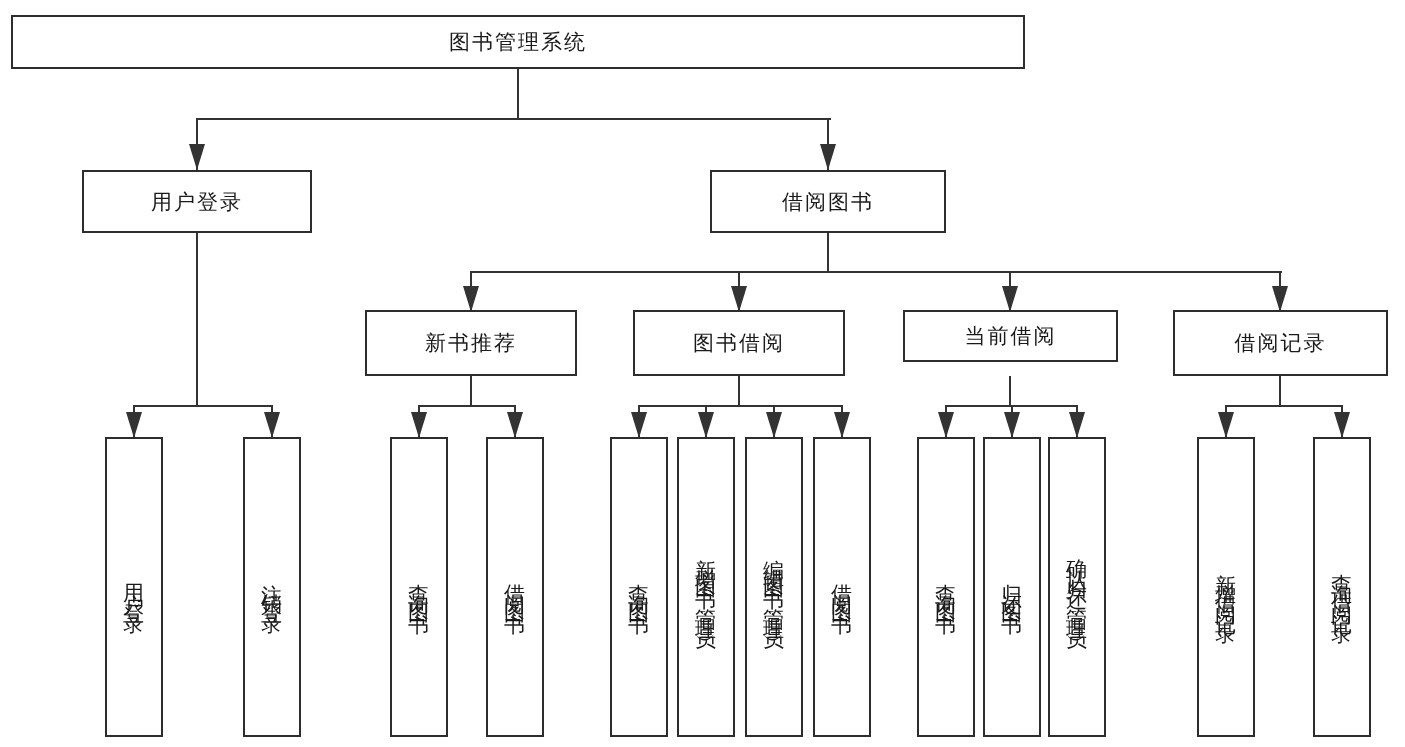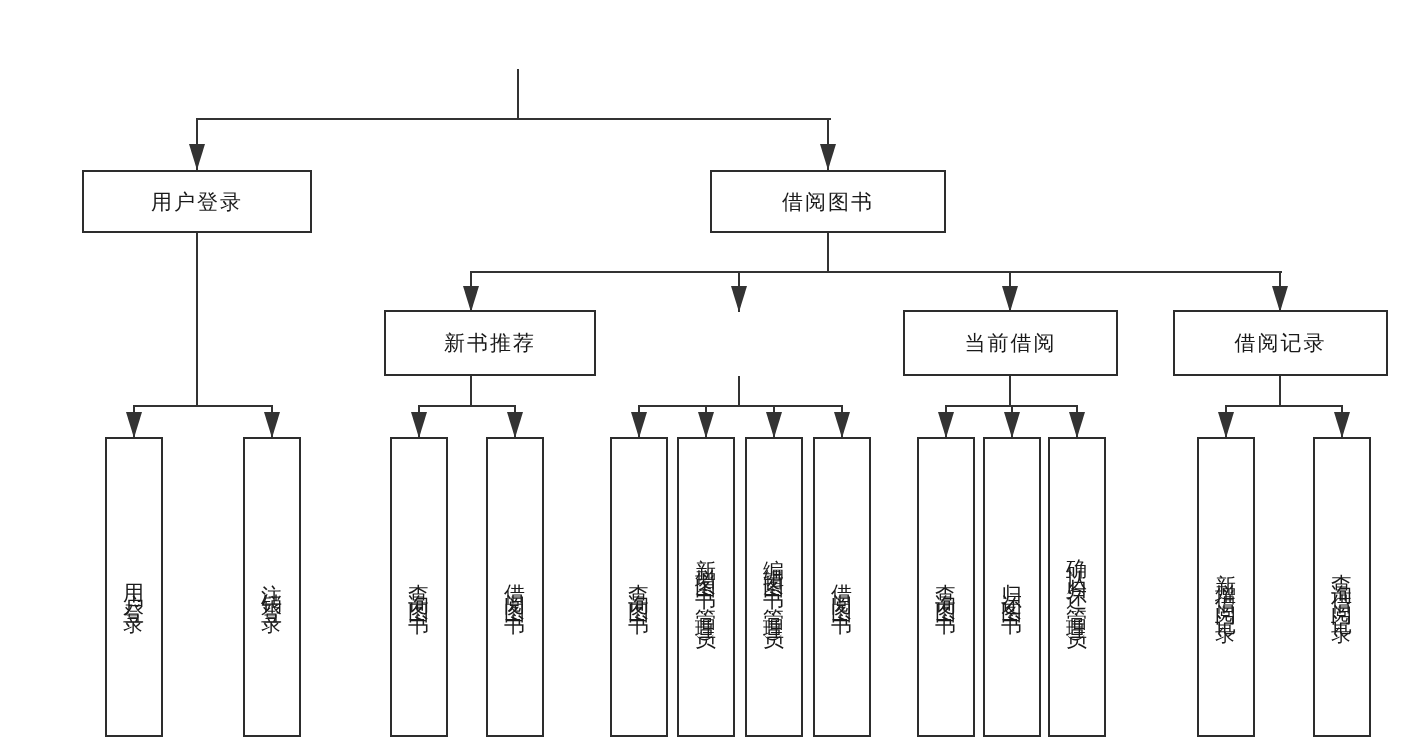--- a/index.html
+++ b/index.html
@@ -42,20 +42,21 @@
     letter-spacing:1px;
     color:rgba(184,184,190,0.95);
     white-space:nowrap;
   }
 </style>
 </head>
 <body>
 
 <div class="canvas">
 
+  <div class="box hbox" style="left:11px;top:15px;width:1014px;height:54px;">图书管理系统</div>
 
   <div class="vline" style="left:517px;top:69px;height:49px;"></div>
   <div class="hline" style="left:196px;top:118px;width:635px;"></div>
   <div class="vline" style="left:196px;top:118px;height:52px;"></div>
   <div class="arrow" style="left:189px;top:144px;"></div>
   <div class="vline" style="left:827px;top:118px;height:52px;"></div>
   <div class="arrow" style="left:820px;top:144px;"></div>
 
   <div class="box hbox" style="left:82px;top:170px;width:230px;height:63px;">用户登录</div>
   <div class="box hbox" style="left:710px;top:170px;width:236px;height:63px;">借阅图书</div>
@@ -71,22 +72,23 @@
   <div class="hline" style="left:470px;top:271px;width:812px;"></div>
   <div class="vline" style="left:470px;top:271px;height:41px;"></div>
   <div class="arrow" style="left:463px;top:286px;"></div>
   <div class="vline" style="left:738px;top:271px;height:41px;"></div>
   <div class="arrow" style="left:731px;top:286px;"></div>
   <div class="vline" style="left:1009px;top:271px;height:41px;"></div>
   <div class="arrow" style="left:1002px;top:286px;"></div>
   <div class="vline" style="left:1279px;top:271px;height:41px;"></div>
   <div class="arrow" style="left:1272px;top:286px;"></div>
 
-  <div class="box hbox" style="left:365px;top:310px;width:212px;height:66px;margin-left:19px;">新书推荐</div>
-  <div class="box hbox" style="left:903px;top:310px;width:215px;height:66px;">当前借阅</div>
+  <div class="box hbox" style="left:365px;top:310px;width:212px;height:66px;">新书推荐</div>
+  <div class="box hbox" style="left:633px;top:310px;width:212px;height:66px;">图书借阅</div>
+  <div class="box hbox" style="left:903px;top:310px;width:215px;height:52px;">当前借阅</div>
   <div class="box hbox" style="left:1173px;top:310px;width:215px;height:66px;">借阅记录</div>
 
   <div class="vline" style="left:470px;top:376px;height:30px;"></div>
   <div class="hline" style="left:418px;top:405px;width:98px;"></div>
   <div class="vline" style="left:418px;top:405px;height:33px;"></div>
   <div class="arrow" style="left:411px;top:412px;"></div>
   <div class="vline" style="left:514px;top:405px;height:33px;"></div>
   <div class="arrow" style="left:507px;top:412px;"></div>
 
   <div class="vline" style="left:738px;top:376px;height:30px;"></div>

